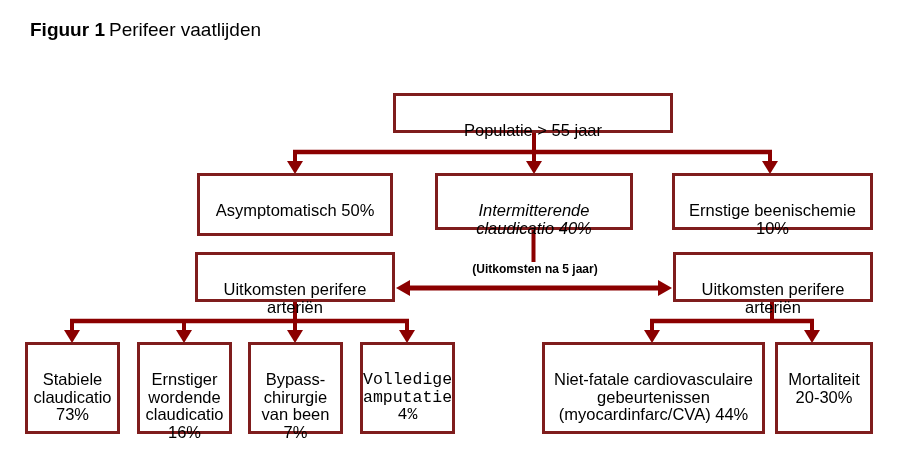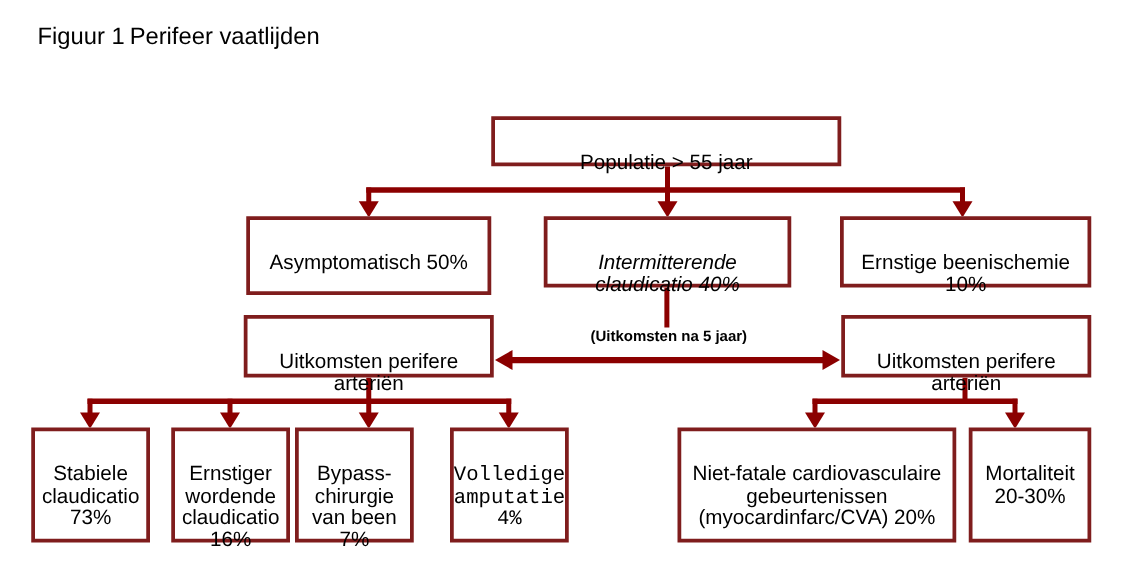--- a/index.html
+++ b/index.html
@@ -16,21 +16,21 @@
     color: #000000;
     overflow: hidden;
   }
   .fig-title {
     position: absolute;
     left: 30px;
     top: 19px;
     font-size: 19px;
     white-space: nowrap;
   }
-  .fig-title .bold { font-weight: normal; margin-right: 4px; }
+  .fig-title .bold { font-weight: bold; margin-right: 4px; }
   .connectors {
     position: absolute;
     left: 0; top: 0;
     width: 900px; height: 456px;
     pointer-events: none;
   }
   .ln   { stroke: #8b0000; fill: none; }
   .tri  { fill: #8b0000; stroke: none; }
   .node {
     position: absolute;
@@ -55,21 +55,21 @@
   }
   
   .n-populatie        { left:393px; top:93px;  width:280px; height:40px; }
   .n-asymptomatisch   { left:197px; top:173px; width:196px; height:63px; }
   .n-intermitterende  { left:435px; top:173px; width:198px; height:57px;font-style:italic; }
   .n-ernstige         { left:672px; top:173px; width:201px; height:57px; }
   .n-uitkomsten-l     { left:195px; top:252px; width:200px; height:50px; }
   .n-uitkomsten-r     { left:673px; top:252px; width:200px; height:50px; }
   .n-stabiele         { left:25px;  top:342px; width:95px;  height:92px; }
   .n-ernstiger        { left:137px; top:342px; width:95px;  height:92px; }
-  .n-bypass           { left:236px; top:342px; width:95px;  height:92px; }
+  .n-bypass           { left:248px; top:342px; width:95px;  height:92px; }
   .n-volledige        { left:360px; top:342px; width:95px;  height:92px;font-family:Liberation Mono, monospace; }
   .n-nietfatale       { left:542px; top:342px; width:223px; height:92px; }
   .n-mortaliteit      { left:775px; top:342px; width:98px;  height:92px; }
 </style>
 </head>
 <body>
 
 <div class="canvas">
 
   <div class="fig-title">
@@ -172,21 +172,21 @@
 
   <div class="node n-volledige">
     <span>Volledige
 amputatie
 4%</span>
   </div>
 
   <div class="node n-nietfatale">
     <span>Niet-fatale cardiovasculaire
 gebeurtenissen
-(myocardinfarc/CVA) 20%</span>
+(myocardinfarc/CVA) 44%</span>
   </div>
 
   <div class="node n-mortaliteit">
     <span>Mortaliteit
 20-30%</span>
   </div>
 
 </div>
 
 </body></html>

